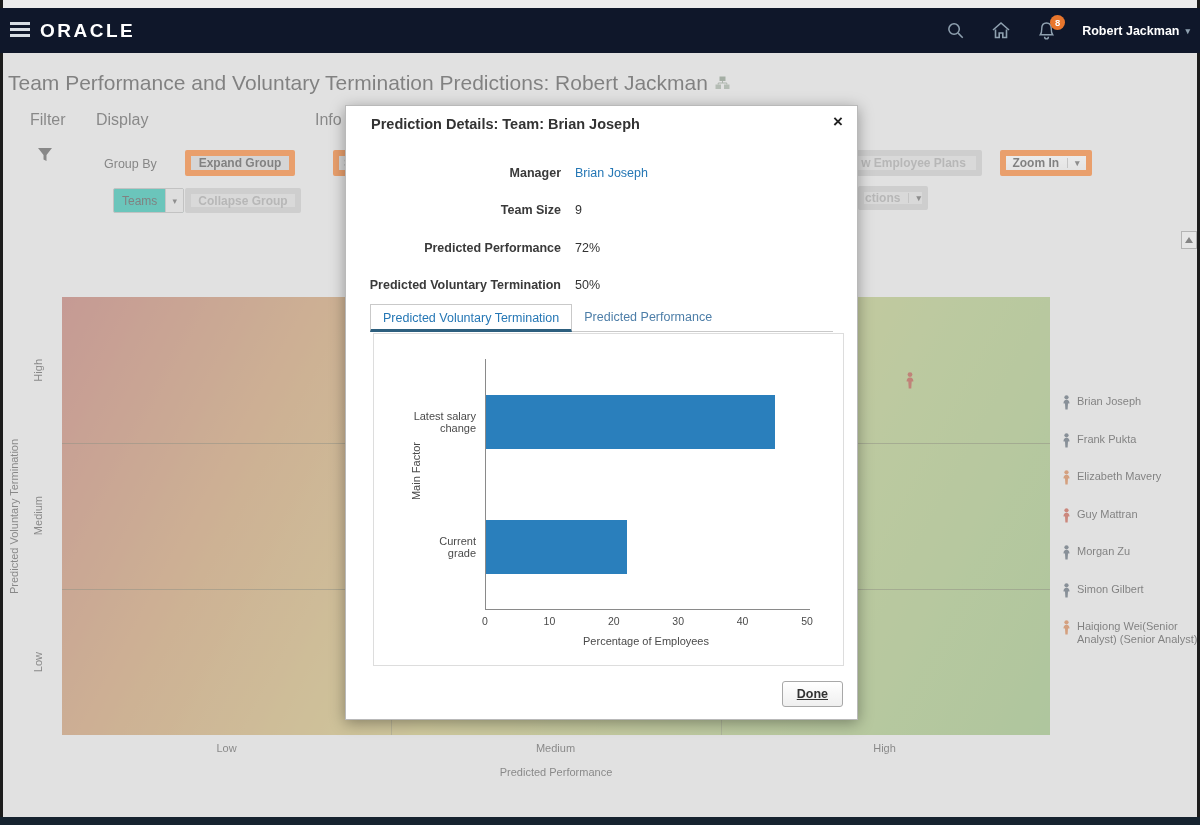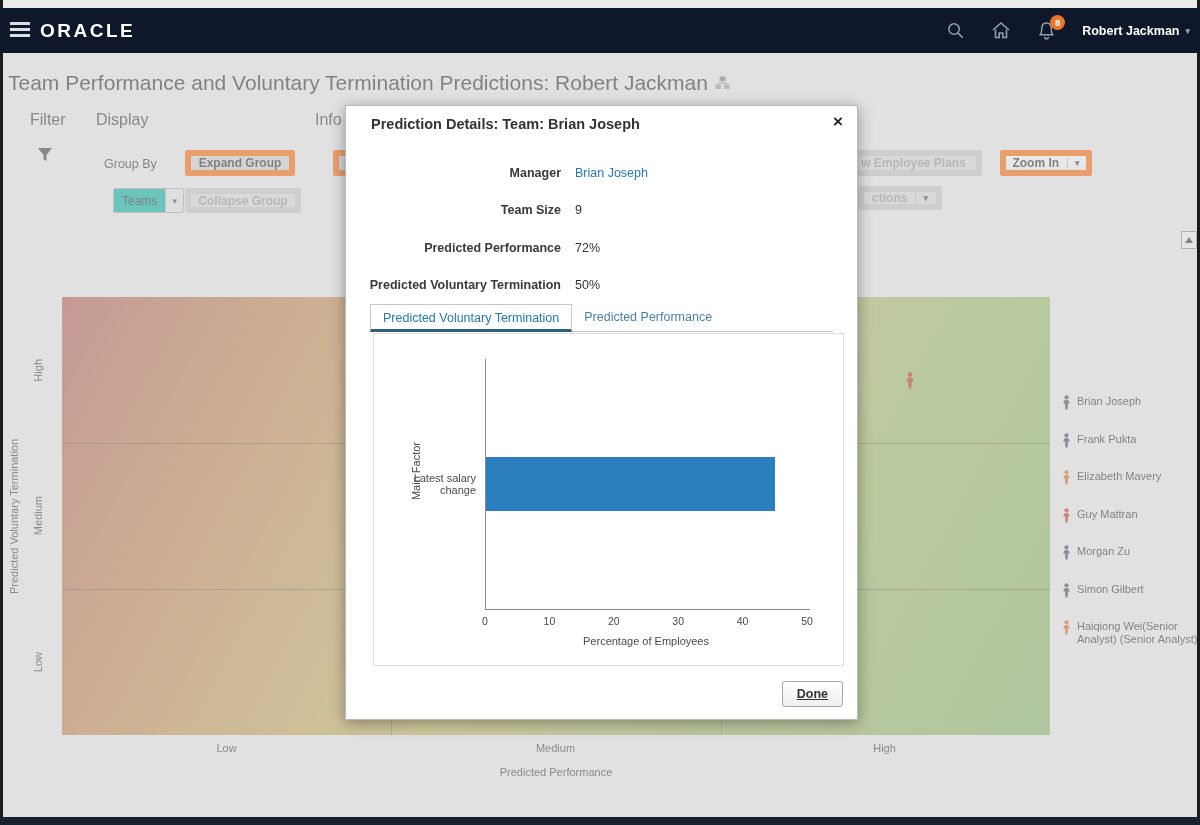--- a/index.html
+++ b/index.html
@@ -181,21 +181,21 @@
     <span class="chevbox">▾</span>
   </div>
   <button class="btn disabled" style="left:185px; top:143px; width:116px; height:25px;">Collapse Group</button>
   <button class="btn" style="left:333px; top:105px; width:60px; justify-content:flex-start; padding-left:5px;">Sho</button>
 
   <button class="btn disabled" style="left:845px; top:105px; width:137px;">w Employee Plans</button>
   <button class="btn light" style="left:1000px; top:105px; width:92px;">
     <span>Zoom In</span>
     <span class="chev-seg">▾</span>
   </button>
-  <button class="btn disabled" style="left:858px; top:141px; width:84px; height:24px;">
+  <button class="btn disabled" style="left:858px; top:141px; width:70px; height:24px;">
     <span>ctions</span>
     <span class="chev-seg">▾</span>
   </button>
 
   <div class="heatmap">
     <div class="gridline-h" style="top:33.33%;"></div>
     <div class="gridline-h" style="top:66.66%;"></div>
     <div class="gridline-v" style="left:33.33%;"></div>
     <div class="gridline-v" style="left:66.66%;"></div>
     <div class="marker" style="left:843px; top:75px;">
@@ -313,20 +313,24 @@
 
   <div class="chart-box">
     <div class="chart-ylab">
         <span class="vtext">Main Factor</span>
       </div>
     <div class="plot">
         <div class="bar-row">
           <div class="bar-label">Latest salary change</div>
           <div class="bar" style="width: 90%; background: rgb(42, 127, 188);"></div>
         </div>
+        <div class="bar-row">
+          <div class="bar-label">Current grade</div>
+          <div class="bar" style="width: 44%; background: rgb(42, 127, 188);"></div>
+        </div>
       </div>
     <div class="xaxis-line"></div>
     <div class="x-ticks">
         <span class="tick" style="left: 0%;">0</span>
         <span class="tick" style="left: 20%;">10</span>
         <span class="tick" style="left: 40%;">20</span>
         <span class="tick" style="left: 60%;">30</span>
         <span class="tick" style="left: 80%;">40</span>
         <span class="tick" style="left: 100%;">50</span>
       </div>

